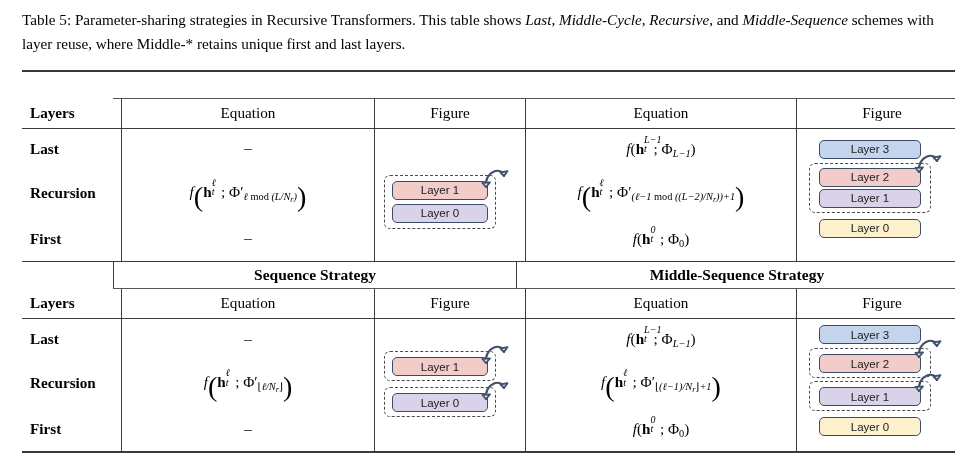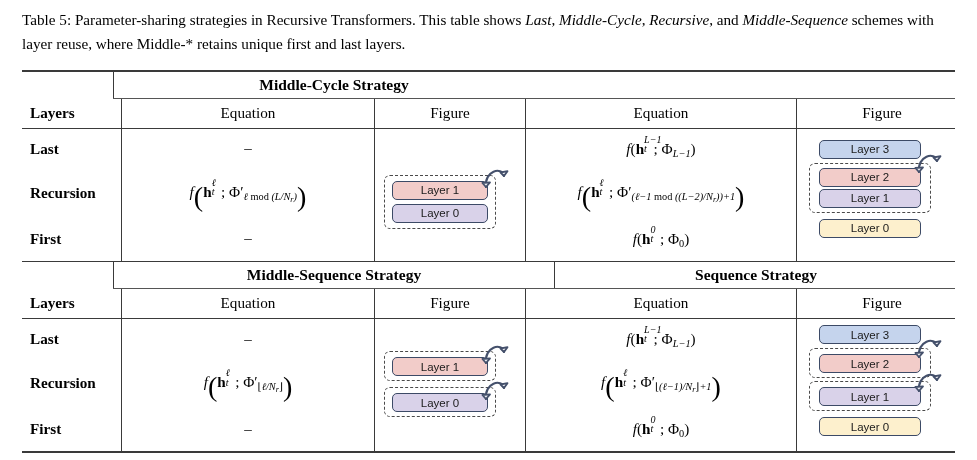--- a/index.html
+++ b/index.html
@@ -110,21 +110,20 @@
   </div>
 
   <div class="tbl">
 
     <div class="rule-top"></div>
 
     <div>
 
       <div class="row strategy-row">
         <div class="cell c-label"></div>
-        <div class="cell c-eqB vr" style="width:440px;flex:0 0 440px;">Middle-Cycle Strategy</div>
       </div>
 
       <div style="position:relative;height:0;">
         <div class="sub-underline" style="left:91px;width:402px;top:-1px;"></div>
         <div class="sub-underline" style="left:493px;width:440px;top:-1px;"></div>
       </div>
 
       <div class="row head-row">
         <div class="cell c-label lbl">Layers</div>
         <div class="cell c-eqA vr">Equation</div>
@@ -207,22 +206,22 @@
 
       </div>
     </div>
 
     <div class="rule-mid"></div>
 
     <div>
 
       <div class="row strategy-row">
         <div class="cell c-label"></div>
+        <div class="cell c-eqA vr" style="width:402px;flex:0 0 402px;">Sequence Strategy</div>
         <div class="cell c-eqB vr" style="width:440px;flex:0 0 440px;">Middle-Sequence Strategy</div>
-        <div class="cell c-eqA vr" style="width:402px;flex:0 0 402px;">Sequence Strategy</div>
       </div>
       <div style="position:relative;height:0;">
         <div class="sub-underline" style="left:91px;width:402px;top:-1px;"></div>
         <div class="sub-underline" style="left:493px;width:440px;top:-1px;"></div>
       </div>
 
       <div class="row head-row">
         <div class="cell c-label lbl">Layers</div>
         <div class="cell c-eqA vr">Equation</div>
         <div class="cell c-figA vr">Figure</div>

